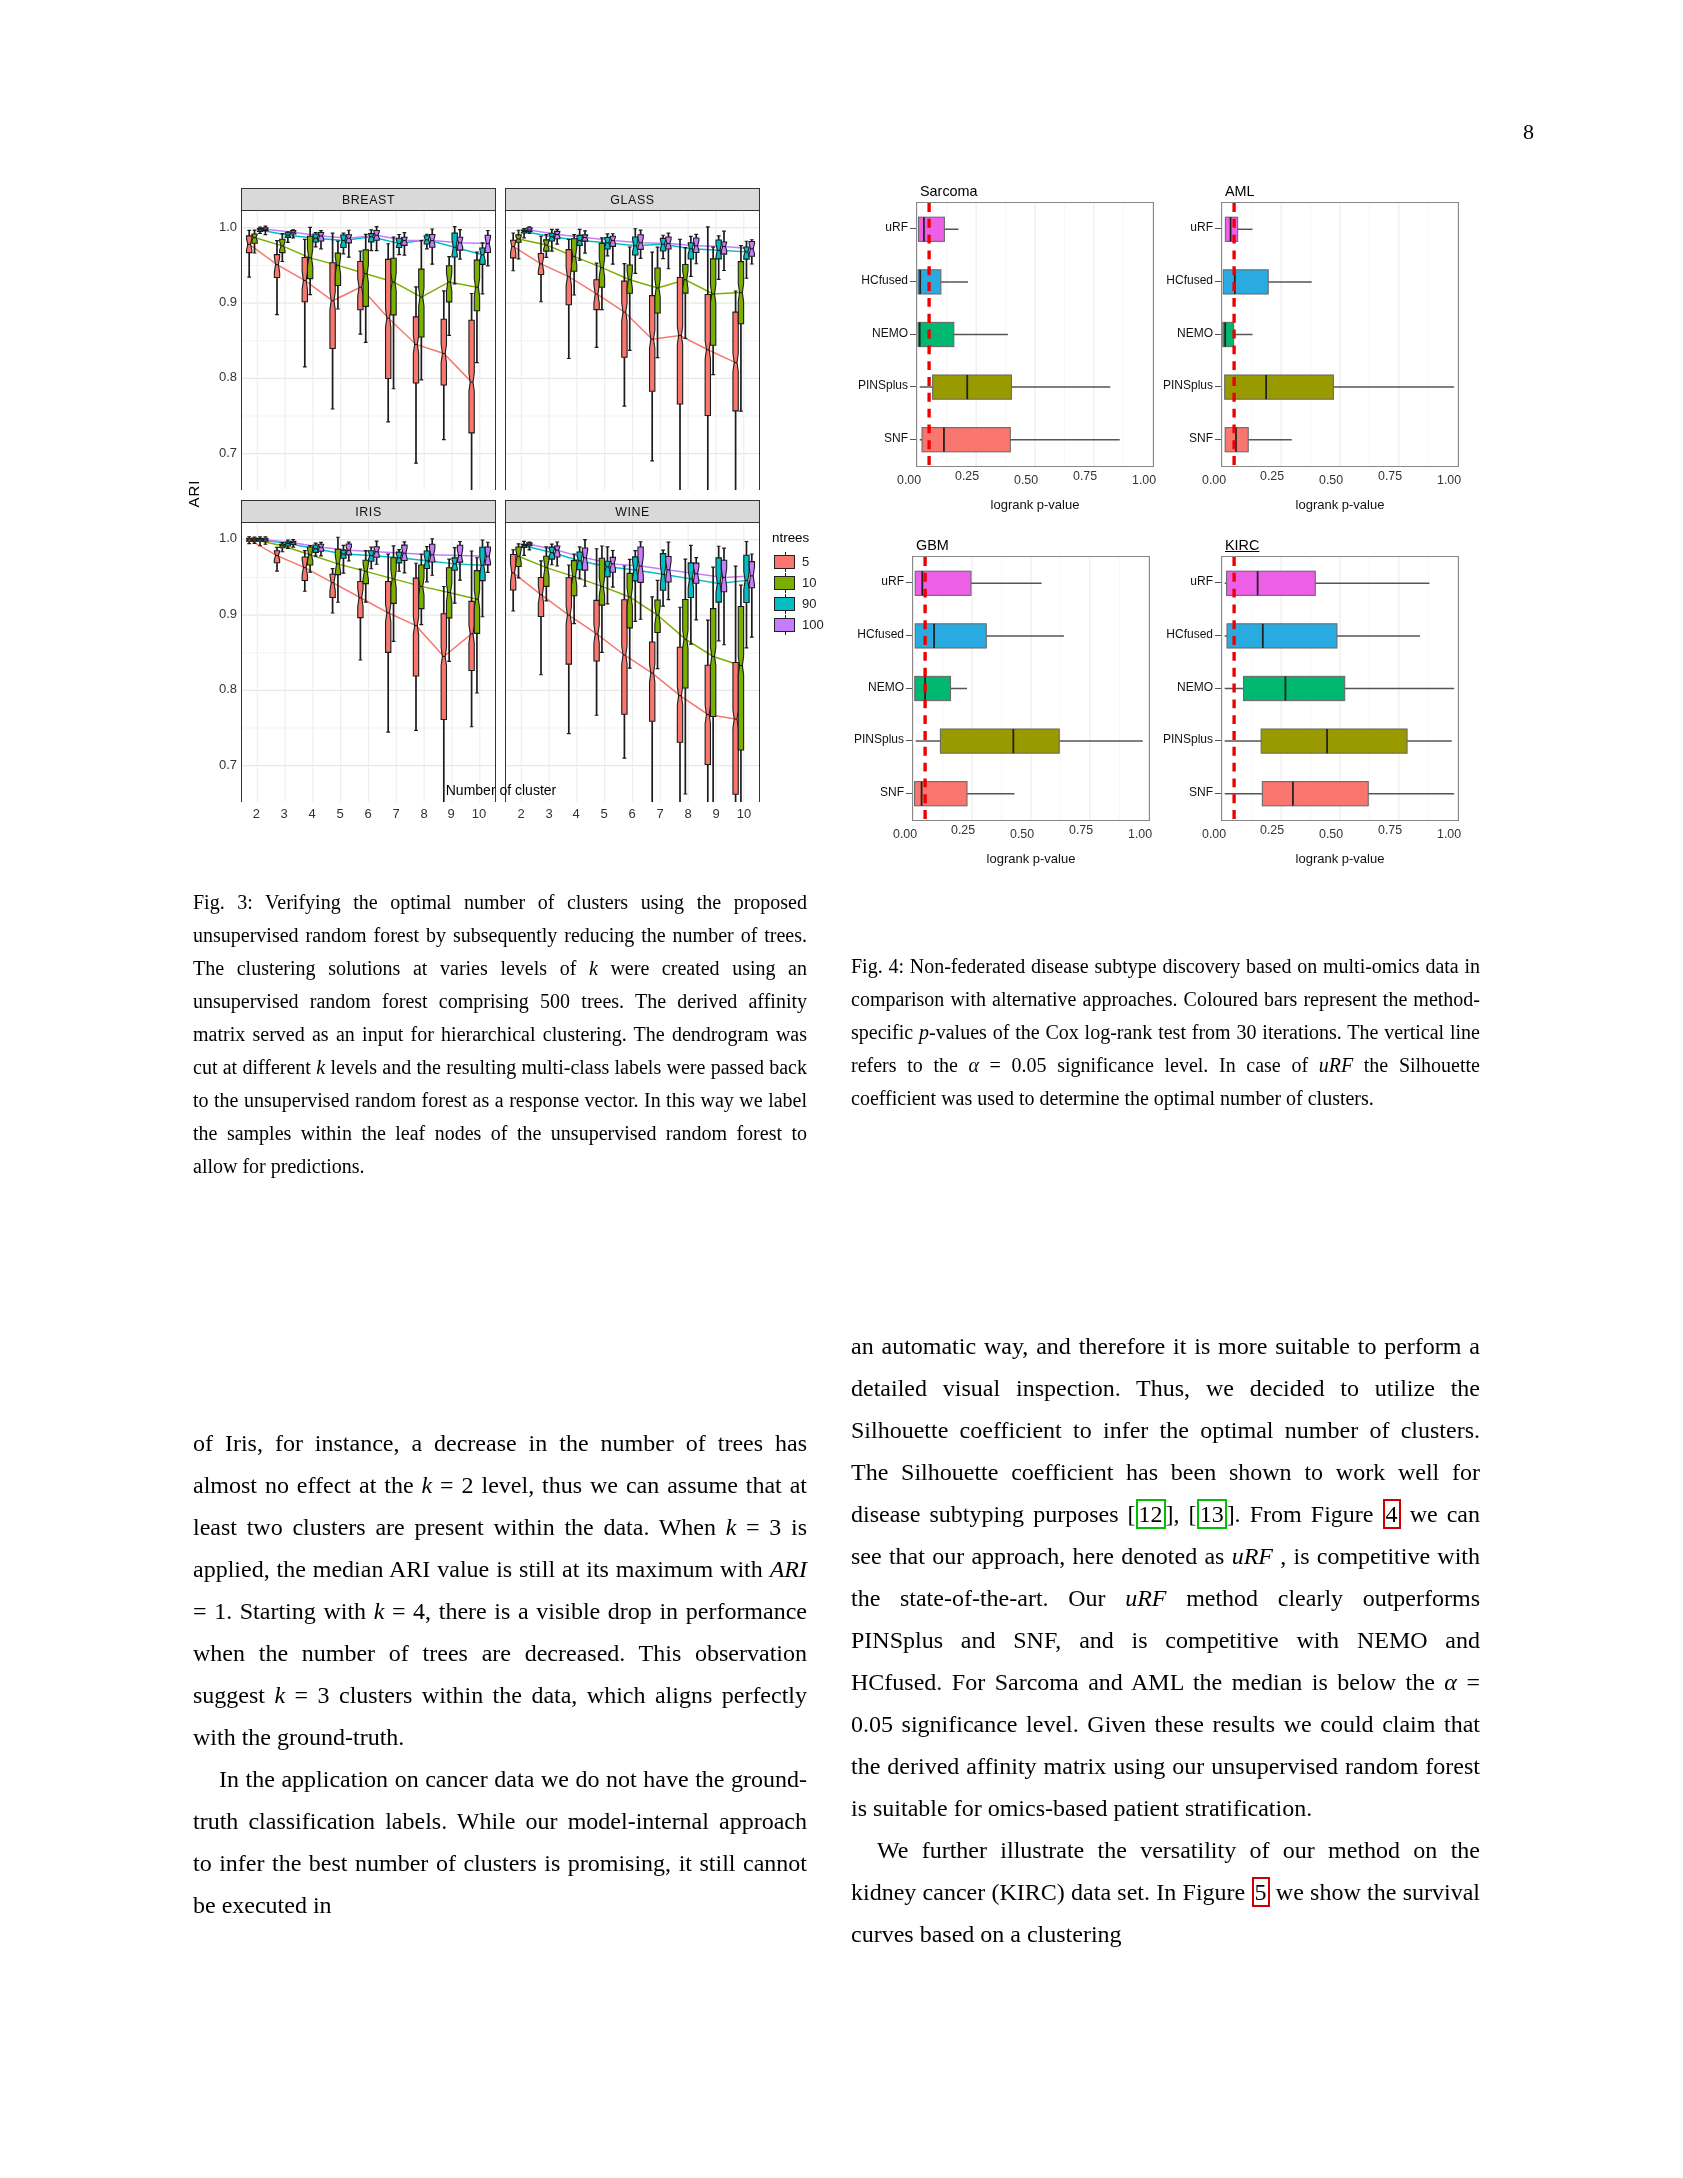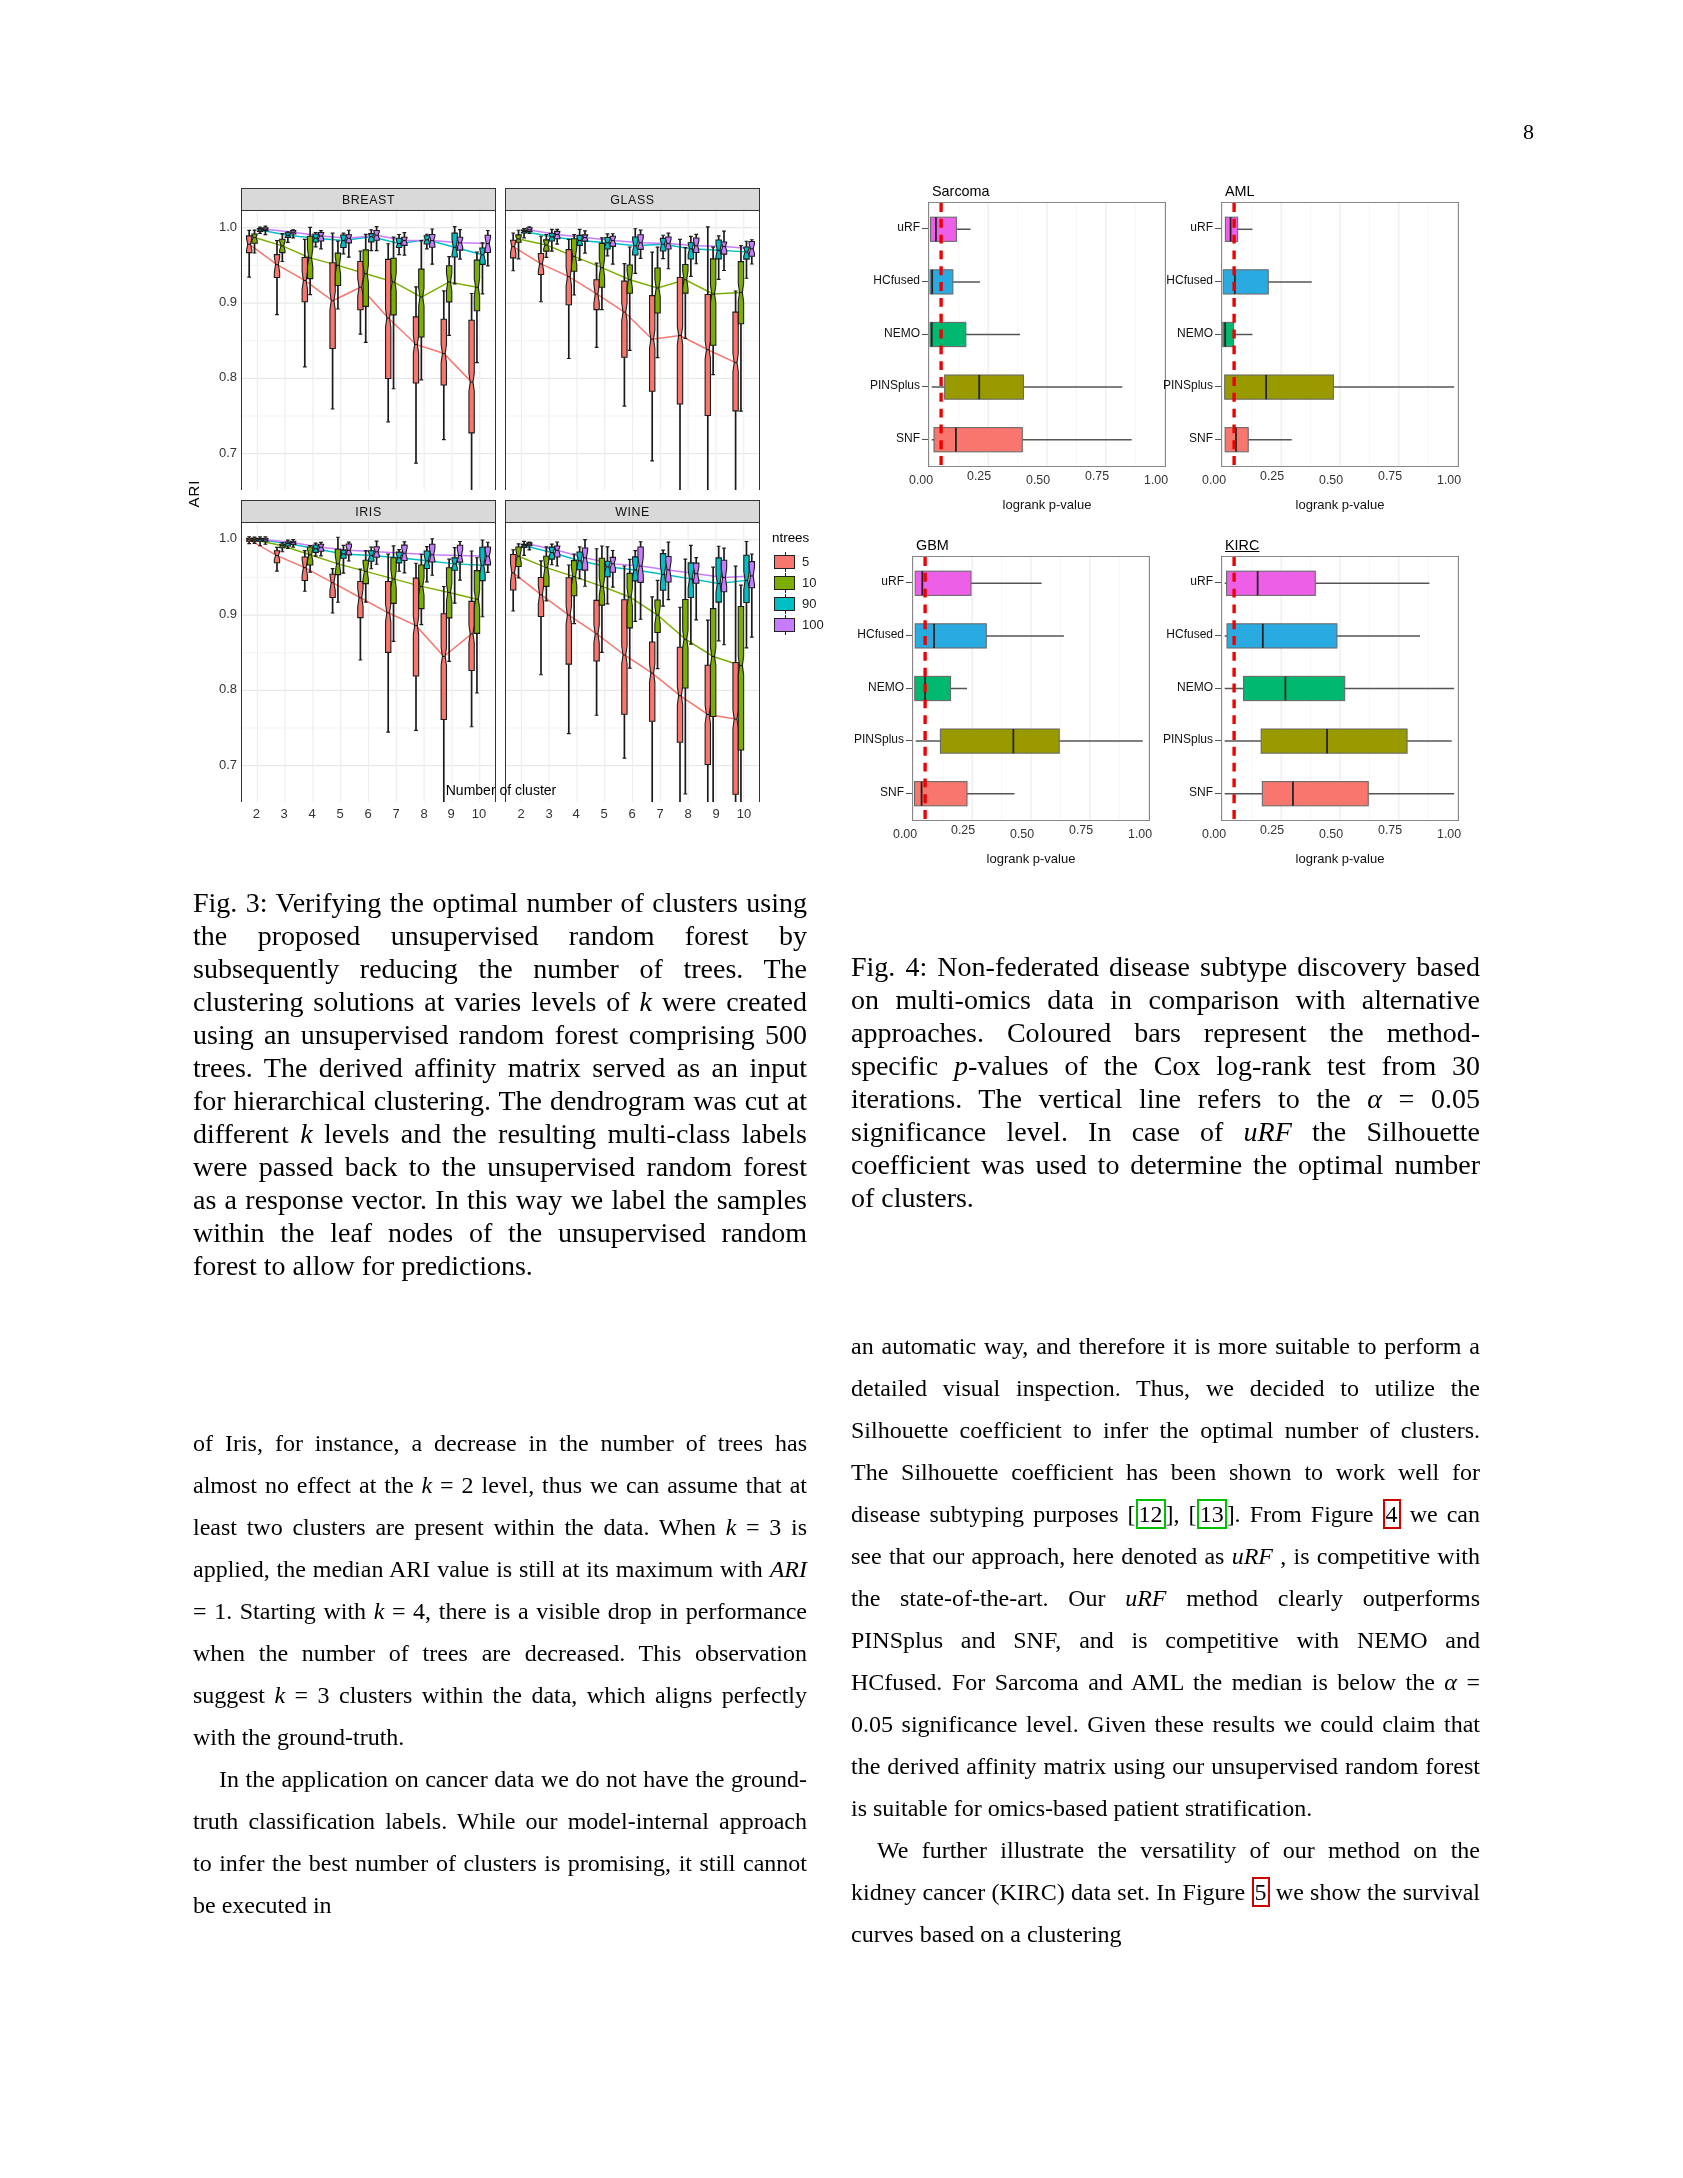--- a/index.html
+++ b/index.html
@@ -23,21 +23,21 @@
   
   .para{
     font-size:24px;line-height:42px;
     text-align:justify;
     text-justify:inter-word;
     margin:0 0 0 0;
     font-family:"Liberation Serif",serif;
   }
   .para.indent{text-indent:26px;}
   .caption{
-    font-size:28px;line-height:33px;
+    font-size:20px;line-height:33px;
     text-align:justify;
     font-family:"Liberation Serif",serif;
   }
   i{font-style:italic;}
   .mth{font-family:"Liberation Serif",serif;font-style:italic;}
   .cite-green{border:2px solid #00c000;padding:0 1px;}
   .cite-red{border:2px solid #cc0000;padding:0 1px;}
 
   
   #fig3{position:absolute;left:193px;top:188px;width:614px;height:634px;}
@@ -849,21 +849,21 @@
         </div>
         <div class="f3-legend-row">
           <div class="f3-legend-key" style="background: rgb(199, 124, 255);"></div>
           <div class="f3-legend-lab">100</div>
         </div>
       </div>
   </div>
 </div>
 
 <div id="fig4">
-    <div class="f4-panel" style="left: 16px; top: 0px; width: 299px;">
+    <div class="f4-panel" style="left: 4px; top: 0px; width: 299px;">
       <div class="f4-title" style="margin-left: 61px;">Sarcoma</div>
       <div style="position: relative; height: 265px;">
         <div class="f4-box" style="position: absolute; left: 61px; top: 0px; width: 238px; height: 265px;">
           <svg width="236" height="263" viewBox="0 0 238 266">
             <line x1="0" x2="0" y1="0" y2="266" stroke="#ececec" stroke-width="1.2"></line>
             <line x1="59.5" x2="59.5" y1="0" y2="266" stroke="#ececec" stroke-width="1.2"></line>
             <line x1="119" x2="119" y1="0" y2="266" stroke="#ececec" stroke-width="1.2"></line>
             <line x1="178.5" x2="178.5" y1="0" y2="266" stroke="#ececec" stroke-width="1.2"></line>
             <line x1="238" x2="238" y1="0" y2="266" stroke="#ececec" stroke-width="1.2"></line>
             <line x1="29.75" x2="29.75" y1="0" y2="266" stroke="#f6f6f6" stroke-width="1"></line>

